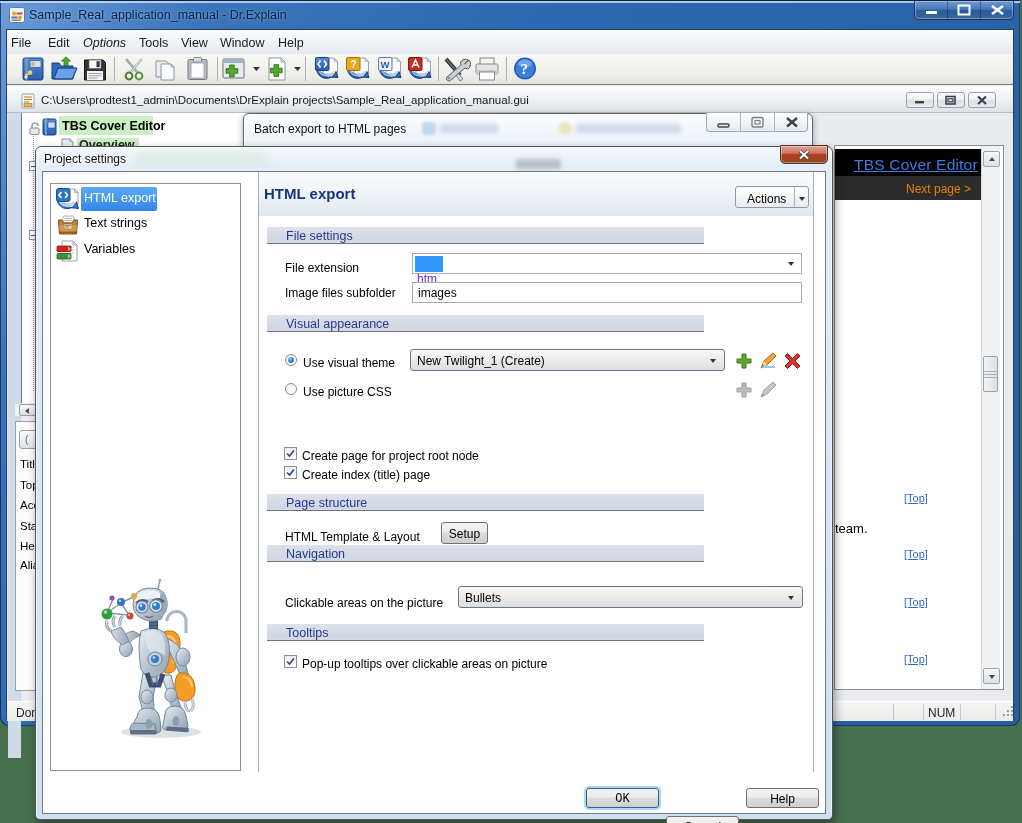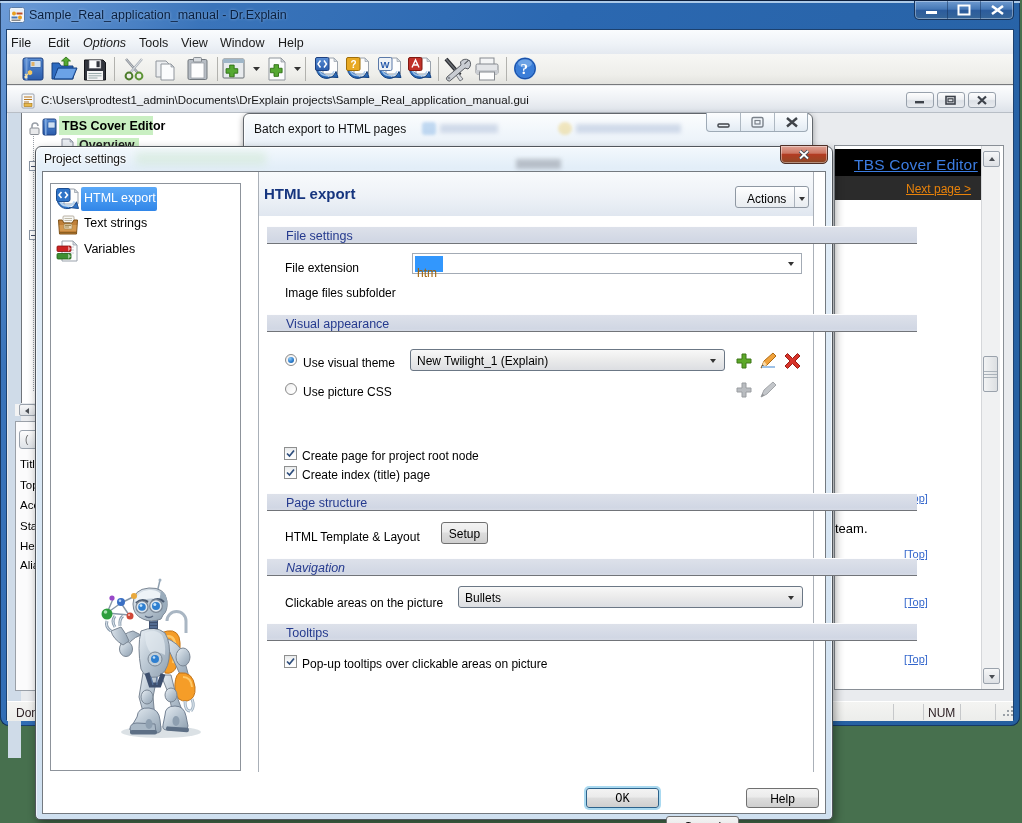--- a/index.html
+++ b/index.html
@@ -70,21 +70,21 @@
     box-shadow:inset 0 0 0 1px rgba(255,255,255,.4); }
   #dlgbody { position:absolute; left:6px; top:24px; width:784px; height:643px;
     background:#fff; border:1px solid #747a80; }
   
   #listbox { position:absolute; left:7px; top:11px; width:191px; height:588px; background:#fff; border:1px solid #8d939b; }
   
   #rpanel { position:absolute; left:215px; top:0px; width:556px; height:600px; border-left:1px solid #aab0b8; border-right:1px solid #aab0b8; }
   #rhead { position:absolute; left:0; top:0; width:100%; height:44px;
     background:linear-gradient(180deg,#f8fafc 0,#eef2f7 55%,#e0e7f0 100%); }
   #rtitle { position:absolute; left:5px; top:13px; font-size:15px; font-weight:bold; color:#16357f; }
-  .gbar { position:absolute; left:8px; width:650px; height:18px;
+  .gbar { position:absolute; left:8px; width:437px; height:18px;
     background:linear-gradient(180deg,#dde1ea 0,#d1d7e4 85%,#d6dbe6 100%);
     border-top:1px solid #fdfdfe; border-bottom:1px solid #717479; }
   .gbar span { position:absolute; left:19px; top:2px; font-size:12.5px; color:#253a8e; }
   .lbl { position:absolute; font-size:12px; color:#000; }
   .combo { position:absolute; background:#fff; border:1px solid #a3abb5; }
   .combo3d { position:absolute; border:1px solid #6b7785; border-radius:3px;
     background:linear-gradient(180deg,#f8f8f8 0,#ececec 45%,#dcdee2 100%); }
   .btn { position:absolute; border:1px solid #707070; border-radius:3px;
     background:linear-gradient(180deg,#f3f3f3 0,#ebebeb 45%,#dddddd 50%,#cfcfcf 100%);
     font-size:12px; color:#000; text-align:center; }
@@ -338,21 +338,21 @@
         <div class="prow" style="top:57px;">Topic</div>
         <div class="prow" style="top:77px;">Access</div>
         <div class="prow" style="top:98px;">Status</div>
         <div class="prow" style="top:118px;">Help</div>
         <div class="prow" style="top:137px;">Alias</div>
       </div>
       <div id="prevpanel">
         <div style="position:absolute;left:0;top:3px;width:148px;height:27px;background:#000;"></div>
         <div style="position:absolute;left:0;top:30px;width:148px;height:24px;background:#2b2b2b;"></div>
         <div style="position:absolute;left:19px;top:10px;font-size:15.5px;letter-spacing:0.2px;color:#3c7ce0;text-decoration:underline;">TBS Cover Editor</div>
-        <div style="position:absolute;left:71px;top:36px;font-size:12px;color:#e8820a;text-decoration:underline;">Next page &gt;</div>
+        <div style="position:absolute;left:71px;top:36px;font-size:12px;color:#e8820a;">Next page &gt;</div>
         <div class="toplink" style="top:346px;">[Top]</div>
         <div class="toplink" style="top:402px;">[Top]</div>
         <div class="toplink" style="top:450px;">[Top]</div>
         <div class="toplink" style="top:507px;">[Top]</div>
         <div style="position:absolute;left:0px;top:375px;font-size:13px;color:#000;">team.</div>
 
         <div style="position:absolute;left:146px;top:0;width:19px;height:543px;background:#f0f1f2;border-left:1px solid #d5d7da;">
           <div class="sbtn" style="top:5px;">
               <div style="margin:5px auto 0;width:0;height:0;border-left:3.5px solid transparent;border-right:3.5px solid transparent;border-bottom:4px solid #4a4e54;"></div>
             </div>
@@ -537,33 +537,36 @@
         <span style="position:absolute;left:11px;top:5px;font-size:12px;">Actions</span>
         <div style="position:absolute;right:13px;top:0;width:1px;height:100%;background:#aab2bc;"></div>
         <div class="arrow" style="right:3px;top:10px;"></div>
       </div>
       <div class="gbar" style="top:54px;">
           <span>File settings</span>
         </div>
       <div class="lbl" style="left:26px;top:89px;">File extension</div>
       <div class="combo" style="left:153px;top:81px;width:390px;height:21px;">
         <div style="position:absolute;left:2px;top:2px;width:28px;height:16px;background:#3297fd;"></div>
-        <div style="position:absolute;left:4px;top:12px;font-size:12px;color:#a16207;">htm</div>
+        <div style="position:absolute;left:4px;top:18px;font-size:12px;color:#6d28d9;">htm</div>
         <div class="arrow" style="right:7px;top:8px;"></div>
       </div>
       <div class="lbl" style="left:26px;top:114px;">Image files subfolder</div>
+      <div class="combo" style="left:153px;top:110px;width:390px;height:21px;">
+        <div style="position:absolute;left:5px;top:3px;font-size:12px;color:#000;">images</div>
+      </div>
       <div class="gbar" style="top:142px;">
           <span>Visual appearance</span>
         </div>
       <div class="radio" style="left:26px;top:182px;">
           <div style="position:absolute;left:2px;top:2px;width:6px;height:6px;border-radius:50%;background:radial-gradient(circle at 35% 30%,#8cc8f2 0,#2f7fd0 55%,#14528e 100%);"></div>
         </div>
       <div class="lbl" style="left:44px;top:184px;">Use visual theme</div>
       <div class="combo3d" style="left:151px;top:177px;width:315px;height:22px;">
-        <div style="position:absolute;left:6px;top:4px;font-size:12px;color:#000;">New Twilight_1 (Explain)</div>
+        <div style="position:absolute;left:6px;top:4px;font-size:12px;color:#000;">New Twilight_1 (Create)</div>
         <div class="arrow" style="right:8px;top:9px;"></div>
       </div>
       <svg style="position:absolute;left:476px;top:180px;" width="18" height="18">
           <path d="M7 2 h4 v5 h5 v4 h-5 v5 h-4 v-5 h-5 v-4 h5 Z" fill="#5da829" stroke="#3f7718" stroke-width="1"></path>
         </svg>
       <svg style="position:absolute;left:500px;top:180px;" width="18" height="18">
           <path d="M2 16 L5 9 L14 1 L17 4 L8 13 Z" fill="#f0a23c" stroke="#b06a10" stroke-width="1"></path>
           <path d="M2 16 L5 9 L8 13 Z" fill="#f7d9a8"></path>
           <path d="M2 16 L3.5 12.5 L5.5 14.5 Z" fill="#444"></path>
           <path d="M3 15 L16 15" stroke="#9ec2e8" stroke-width="2"></path>
@@ -592,21 +595,21 @@
           </svg>
         </div>
       <div class="lbl" style="left:43px;top:296px;">Create index (title) page</div>
       <div class="gbar" style="top:321px;text-align:center;">
           <span>Page structure</span>
         </div>
       <div class="lbl" style="left:26px;top:358px;">HTML Template &amp; Layout</div>
       <div class="btn" style="left:182px;top:350px;width:47px;height:22px;">
           <span style="position:absolute;left:0;right:0;top:4px;">Setup</span>
         </div>
-      <div class="gbar" style="top:386px;font-style:italic;">
+      <div class="gbar" style="top:372px;">
           <span>Navigation</span>
         </div>
       <div class="lbl" style="left:26px;top:424px;">Clickable areas on the picture</div>
       <div class="combo3d" style="left:199px;top:414px;width:345px;height:22px;">
         <div style="position:absolute;left:6px;top:4px;font-size:12px;color:#000;">Bullets</div>
         <div class="arrow" style="right:8px;top:9px;"></div>
       </div>
       <div class="gbar" style="top:451px;">
           <span>Tooltips</span>
         </div>

